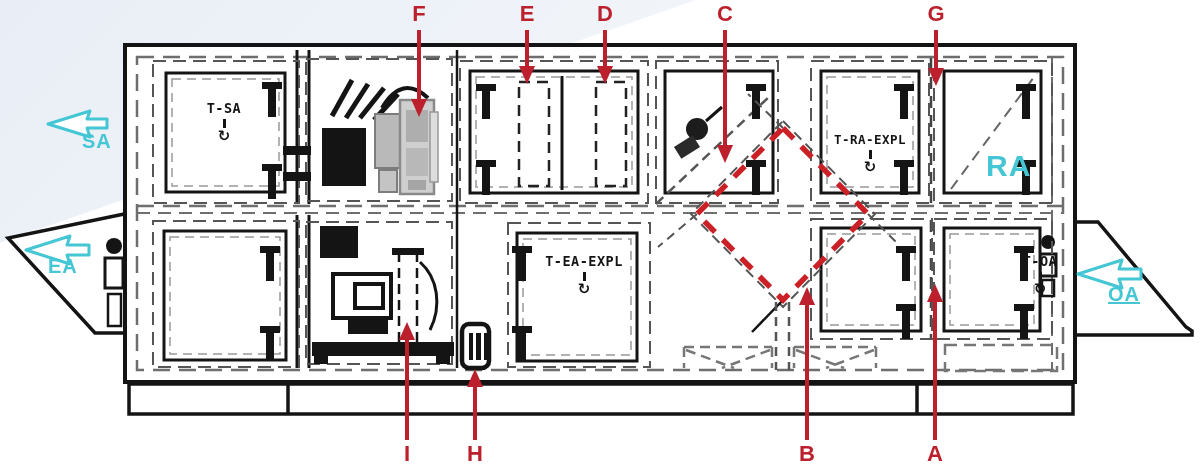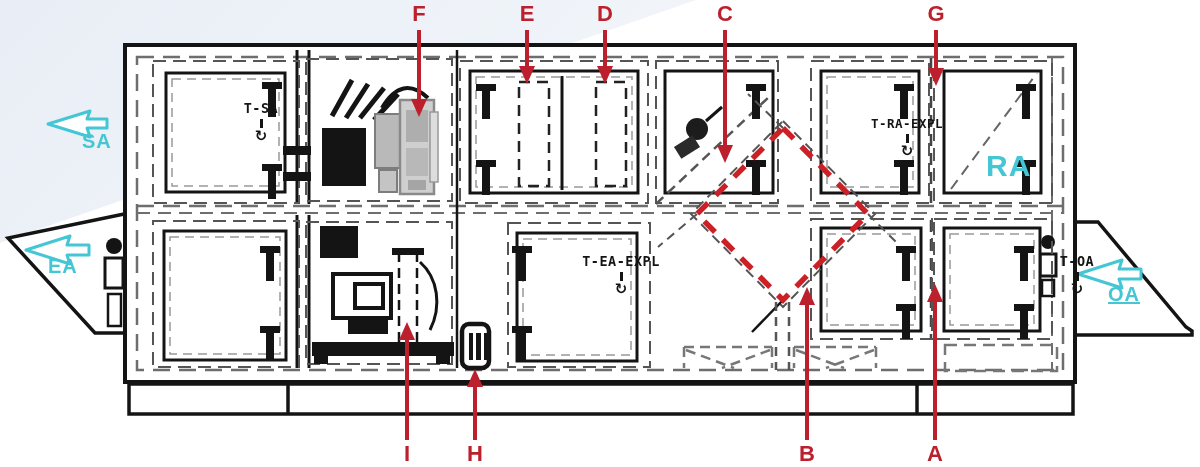--- a/index.html
+++ b/index.html
@@ -6,23 +6,23 @@
   .stage{position:relative;width:1200px;height:467px;background:#ffffff;overflow:hidden;
          font-family:"Liberation Sans",sans-serif;}
   .bg-band{position:absolute;inset:0;background:linear-gradient(135deg,#e9eef6 0%,#f3f7fb 55%,#ffffff 100%);
            clip-path:polygon(0% 0%,58% 0%,0% 52%);}
   svg{position:absolute;left:0;top:0;}
   .callout{position:absolute;transform:translateX(-50%);font-family:"Liberation Sans",sans-serif;
            font-weight:900;font-size:22px;color:#bb202c;line-height:1;}
   .flow-label{position:absolute;font-family:"Liberation Sans",sans-serif;font-weight:bold;
               font-size:20px;color:#45c6d4;line-height:1;letter-spacing:1px;}
   .cad-block{position:absolute;display:flex;flex-direction:column;align-items:center;
-             font-family:"DejaVu Sans Mono",monospace;font-weight:bold;color:#141414;line-height:1;padding-left:37px;}
+             font-family:"DejaVu Sans Mono",monospace;font-weight:bold;color:#141414;line-height:1;}
   .cad-block .lbl{font-size:13.5px;letter-spacing:.5px;white-space:nowrap;}
-  .cad-block .lbl.small{font-size:12.5px;}
+  .cad-block .lbl.small{font-size:12.5px;margin-top:16px;}
   .cad-block .tick{width:3px;height:9px;background:#141414;margin:3px 0 1px;}
   .cad-block .fan{font-family:"DejaVu Sans",sans-serif;font-size:15px;font-weight:bold;color:#141414;}
 </style>
 </head>
 <body>
 
 <div class="stage">
   <div class="bg-band"></div>
 
   <svg width="1200" height="467" viewBox="0 0 1200 467">

